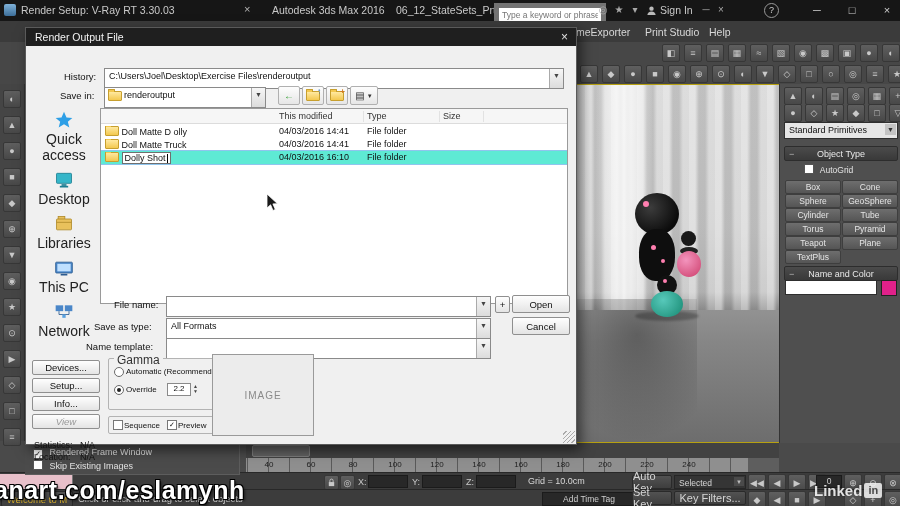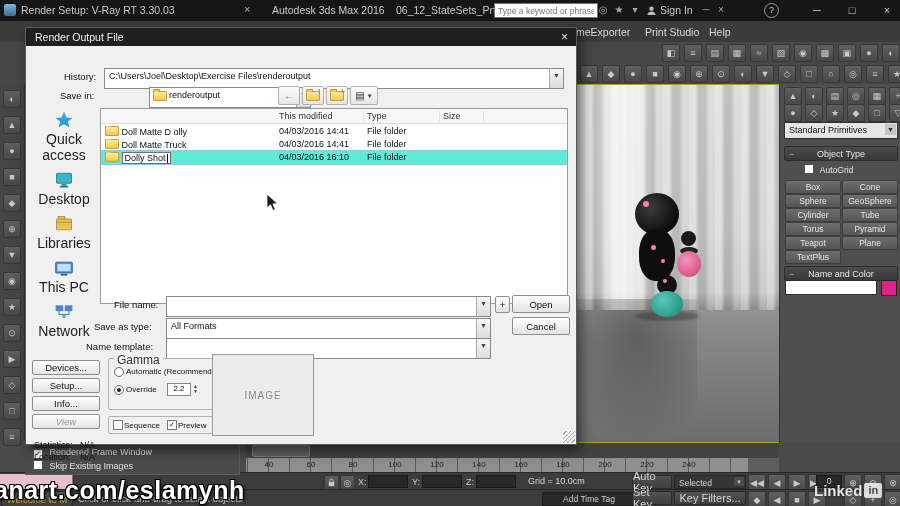--- a/index.html
+++ b/index.html
@@ -4,21 +4,21 @@
 <style>
   html,body{margin:0;padding:0;background:#222;}
   .screen{position:relative;width:900px;height:506px;overflow:hidden;background:#4a4a4a;
           font-family:"Liberation Sans",sans-serif;font-size:10px;color:#ddd;}
   .abs{position:absolute;}
 
   
   .titlebar{left:0;top:0;width:900px;height:21px;background:#161616;border-bottom:1px solid #000;}
   .tb-text{position:absolute;top:4px;font-size:10.5px;color:#c9c9c9;white-space:nowrap;}
   .tb-x{position:absolute;top:3px;font-size:11px;color:#b5b5b5;cursor:default;}
-  .search{position:absolute;left:494px;top:3px;width:96px;height:13px;border:1px solid #737373;
+  .search{position:absolute;left:494px;top:3px;width:96px;height:13px;border:5px solid #737373;
           background:#fff;font-size:8.5px;color:#333;padding:0 3px;font-family:"Liberation Sans",sans-serif;}
   .tinyicn{position:absolute;top:3px;width:14px;height:14px;color:#a8a8a8;font-size:10px;text-align:center;line-height:14px;}
   .winctl{position:absolute;top:2px;width:22px;height:16px;color:#cfcfcf;font-size:11px;text-align:center;line-height:16px;}
   .qmark{position:absolute;left:764px;top:3px;width:13px;height:13px;border:1px solid #9a9a9a;border-radius:50%;
          color:#cfcfcf;font-size:9px;text-align:center;line-height:13px;}
 
   .menubar{left:0;top:21px;width:900px;height:21px;background:#3b3b3b;border-bottom:1px solid #2c2c2c;}
   .menu-item{position:absolute;top:5px;font-size:10.5px;color:#d8d8d8;white-space:nowrap;}
 
   .toolbar-row{left:0;width:900px;height:21px;background:#474747;border-bottom:1px solid #333;}
@@ -381,21 +381,21 @@
     </div>
     <div class="dlg-body">
 
       <span class="dlbl" style="left:38px;top:25px;">History:</span>
       <div class="combo" style="left:78px;top:22px;width:460px;">
         <span class="txt">C:\Users\Joel\Desktop\Exercise Files\renderoutput</span>
         <span class="arr">▼</span>
       </div>
 
       <span class="dlbl" style="left:34px;top:44px;">Save in:</span>
-      <div class="combo" style="left:78px;top:41px;width:162px;margin-left:45px;">
+      <div class="combo" style="left:78px;top:41px;width:162px;">
         <span class="folder" style="position:absolute;left:3px;top:3px;"></span>
         <span class="txt" style="left:19px;">renderoutput</span>
         <span class="arr">▼</span>
       </div>
       <span class="tbico" style="left:252px;top:40px;color:#2e9e2e;font-weight:bold;">←</span>
       <span class="tbico" style="left:276px;top:40px;">
           <span class="folder"></span>
           <b style="position:absolute;right:2px;top:0;font-size:8px;color:#2a6fb0;">↑</b>
         </span>
       <span class="tbico" style="left:300px;top:40px;">

